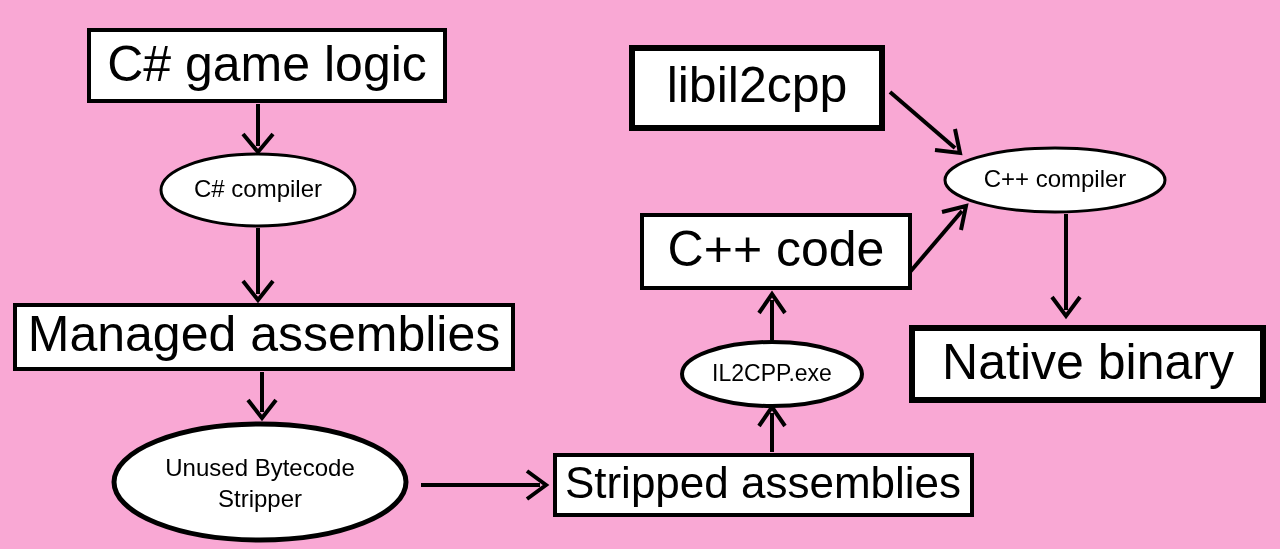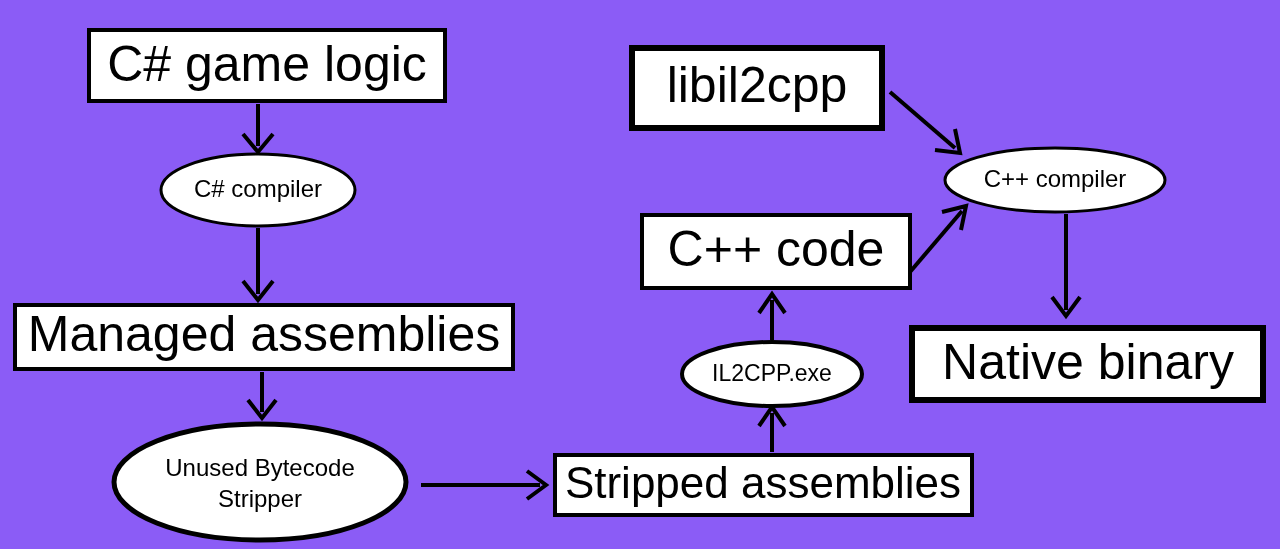--- a/index.html
+++ b/index.html
@@ -10,21 +10,21 @@
   body {
     width: 1280px;
     height: 549px;
     overflow: hidden;
     font-family: "Liberation Sans", sans-serif;
   }
   #diagram-root {
     position: relative;
     width: 1280px;
     height: 549px;
-    background: #8b5cf6;
+    background: #f9a8d4;
   }
   svg#flow {
     display: block;
     width: 1280px;
     height: 549px;
   }
   .node-box {
     fill: #ffffff;
     stroke: #000000;
   }

